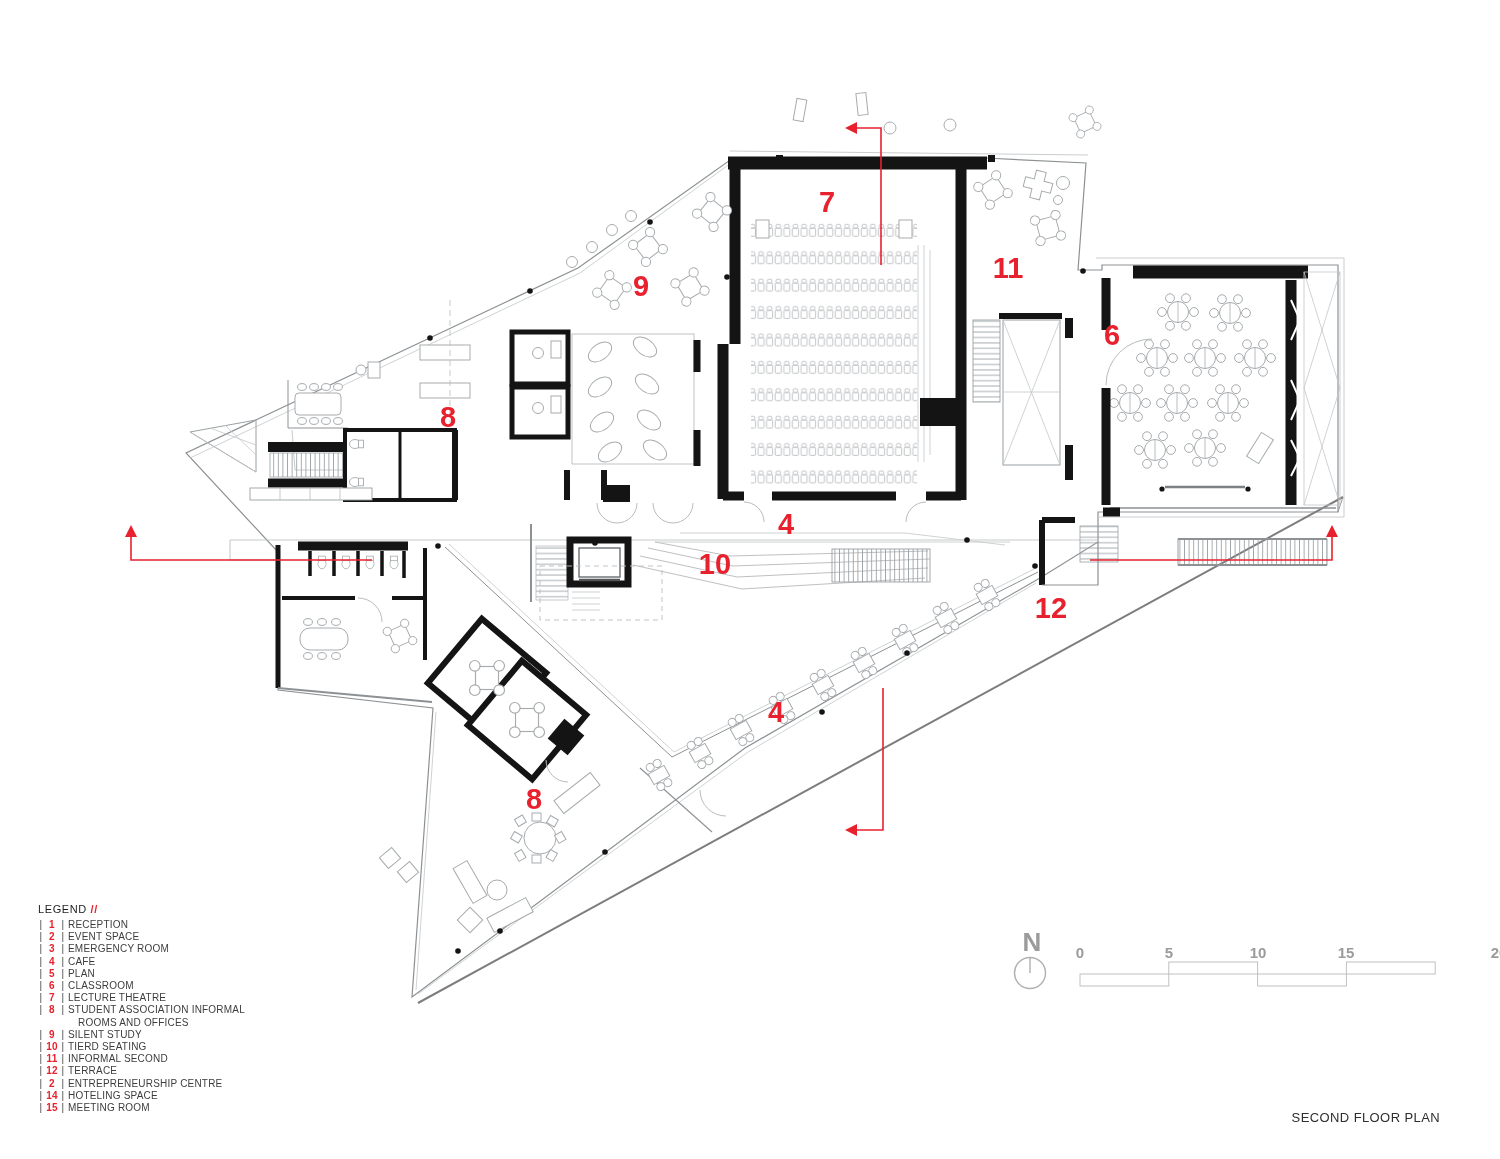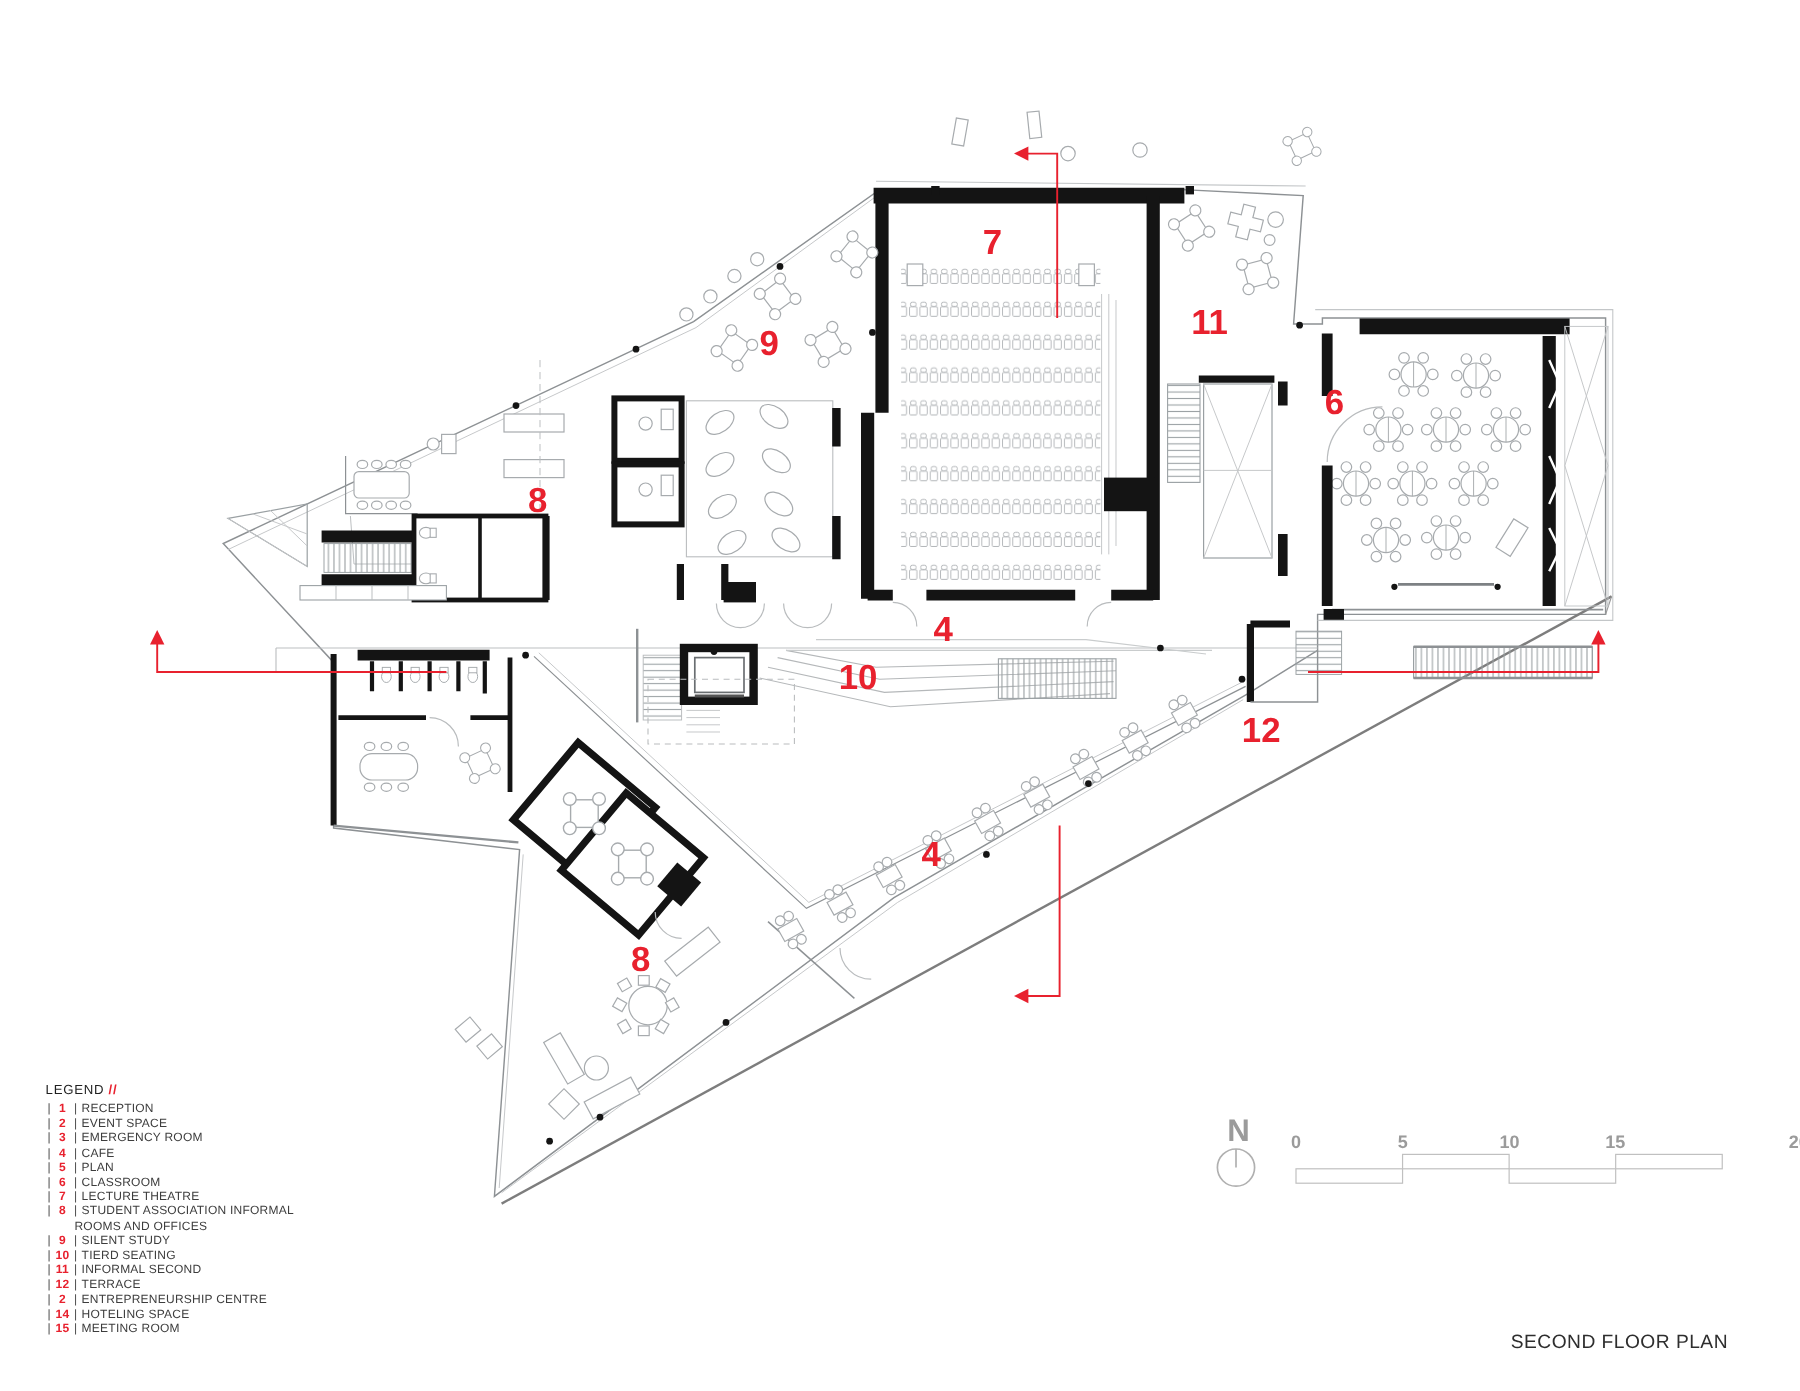--- a/index.html
+++ b/index.html
@@ -7,25 +7,25 @@
          font-family:"Liberation Sans", sans-serif;}
   .plan-svg{position:absolute;left:0;top:0;}
   
   .legend{position:absolute;left:38px;top:903px;color:#3d3d3d;}
   .legend-header{font-size:11px;letter-spacing:.6px;color:#1f1f1f;margin-bottom:4px;}
   .legend-header .sl{color:#e8212e;font-weight:bold;}
   .legend-row{display:flex;font-size:10px;line-height:12.2px;letter-spacing:.2px;white-space:nowrap;}
   .legend-row .pipe{color:#4a4a4a;width:6px;text-align:center;}
   .legend-row .num{color:#e8212e;font-weight:bold;width:16px;text-align:center;}
   .legend-row .lab{margin-left:2px;color:#3d3d3d;}
-  .legend-wrap2{margin-left:24px;font-size:10px;line-height:12.2px;letter-spacing:.2px;color:#3d3d3d;}
+  .legend-wrap2{margin-left:40px;font-size:10px;line-height:12.2px;letter-spacing:.2px;color:#3d3d3d;}
   
   .north{position:absolute;left:1012px;top:930px;width:40px;text-align:center;color:#9b9b9b;}
   .north .n{font-size:26px;font-weight:bold;line-height:24px;}
-  .title{position:absolute;right:60px;top:1110px;font-size:16px;letter-spacing:.4px;color:#2e2e2e;}
+  .title{position:absolute;right:60px;top:1110px;font-size:13px;letter-spacing:.4px;color:#2e2e2e;}
   .scale-labels span{position:absolute;top:944px;width:30px;text-align:center;
       font-size:15px;font-weight:bold;color:#9b9b9b;}
 </style>
 </head>
 <body>
 
 <div class="sheet">
 
 <svg class="plan-svg" width="1500" height="1159" viewBox="0 0 1500 1159">
   <defs>

